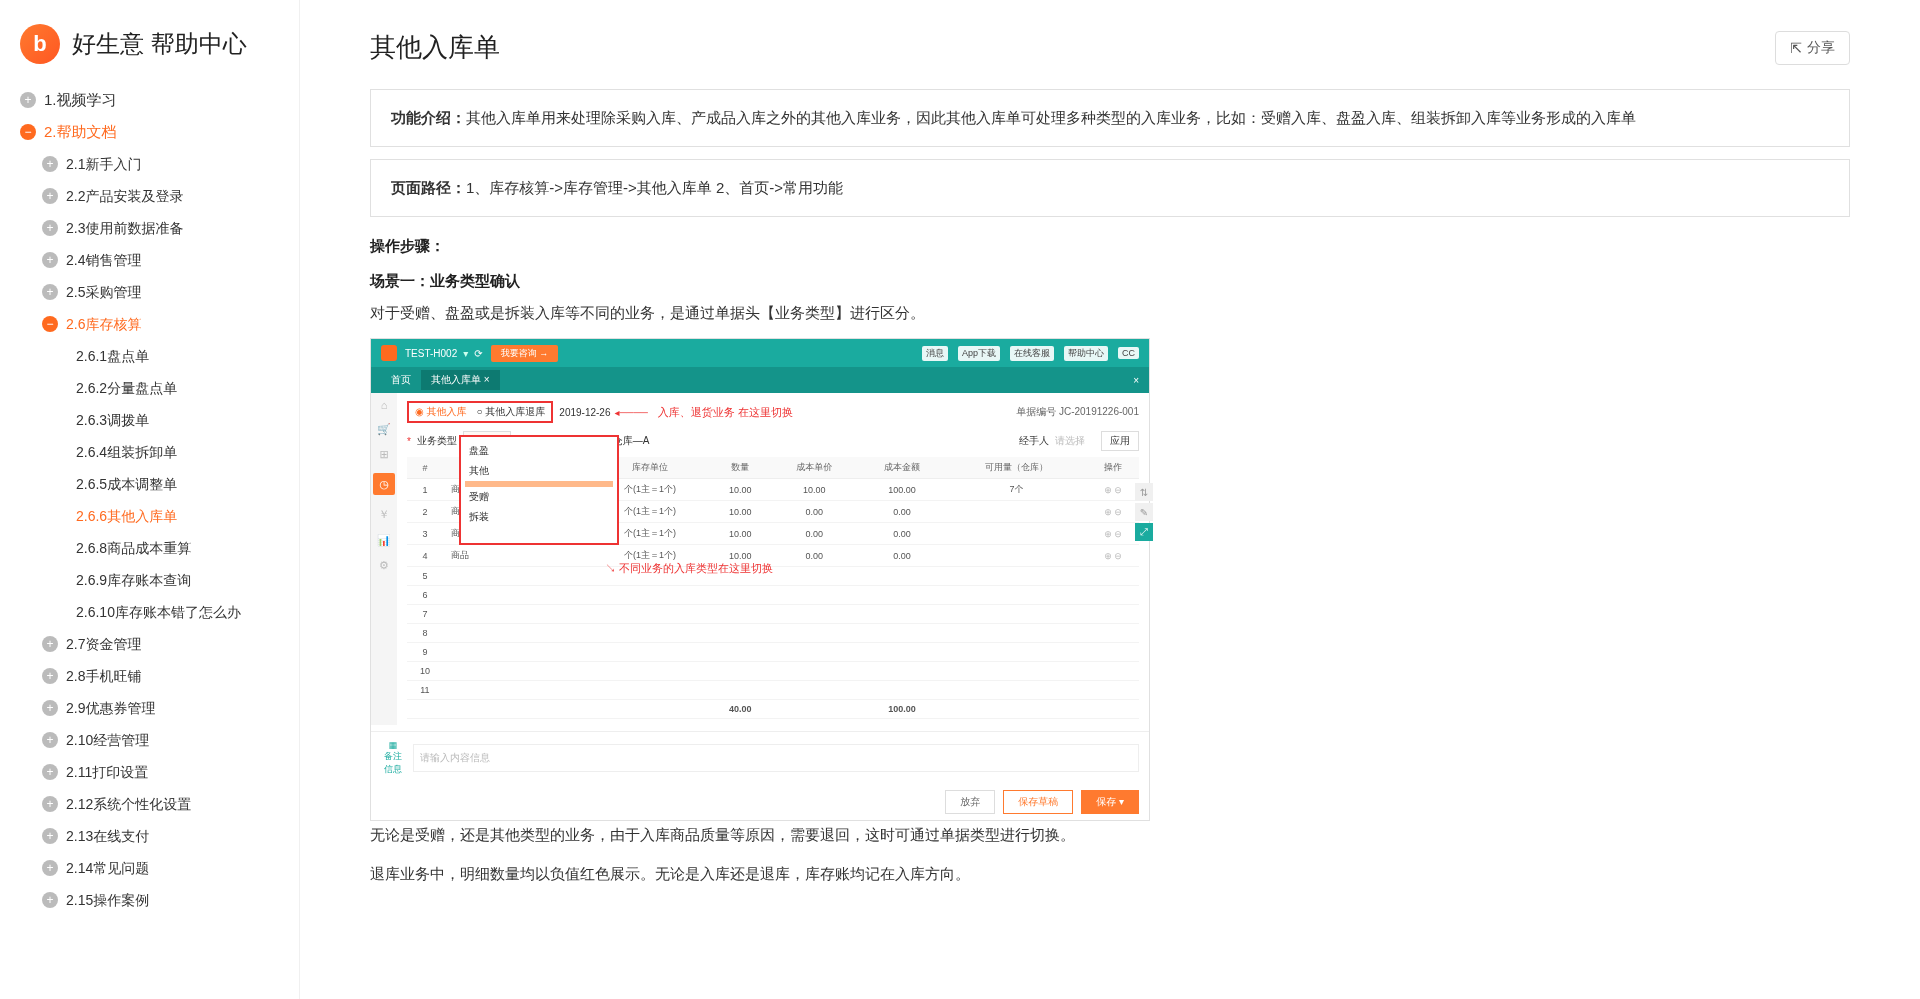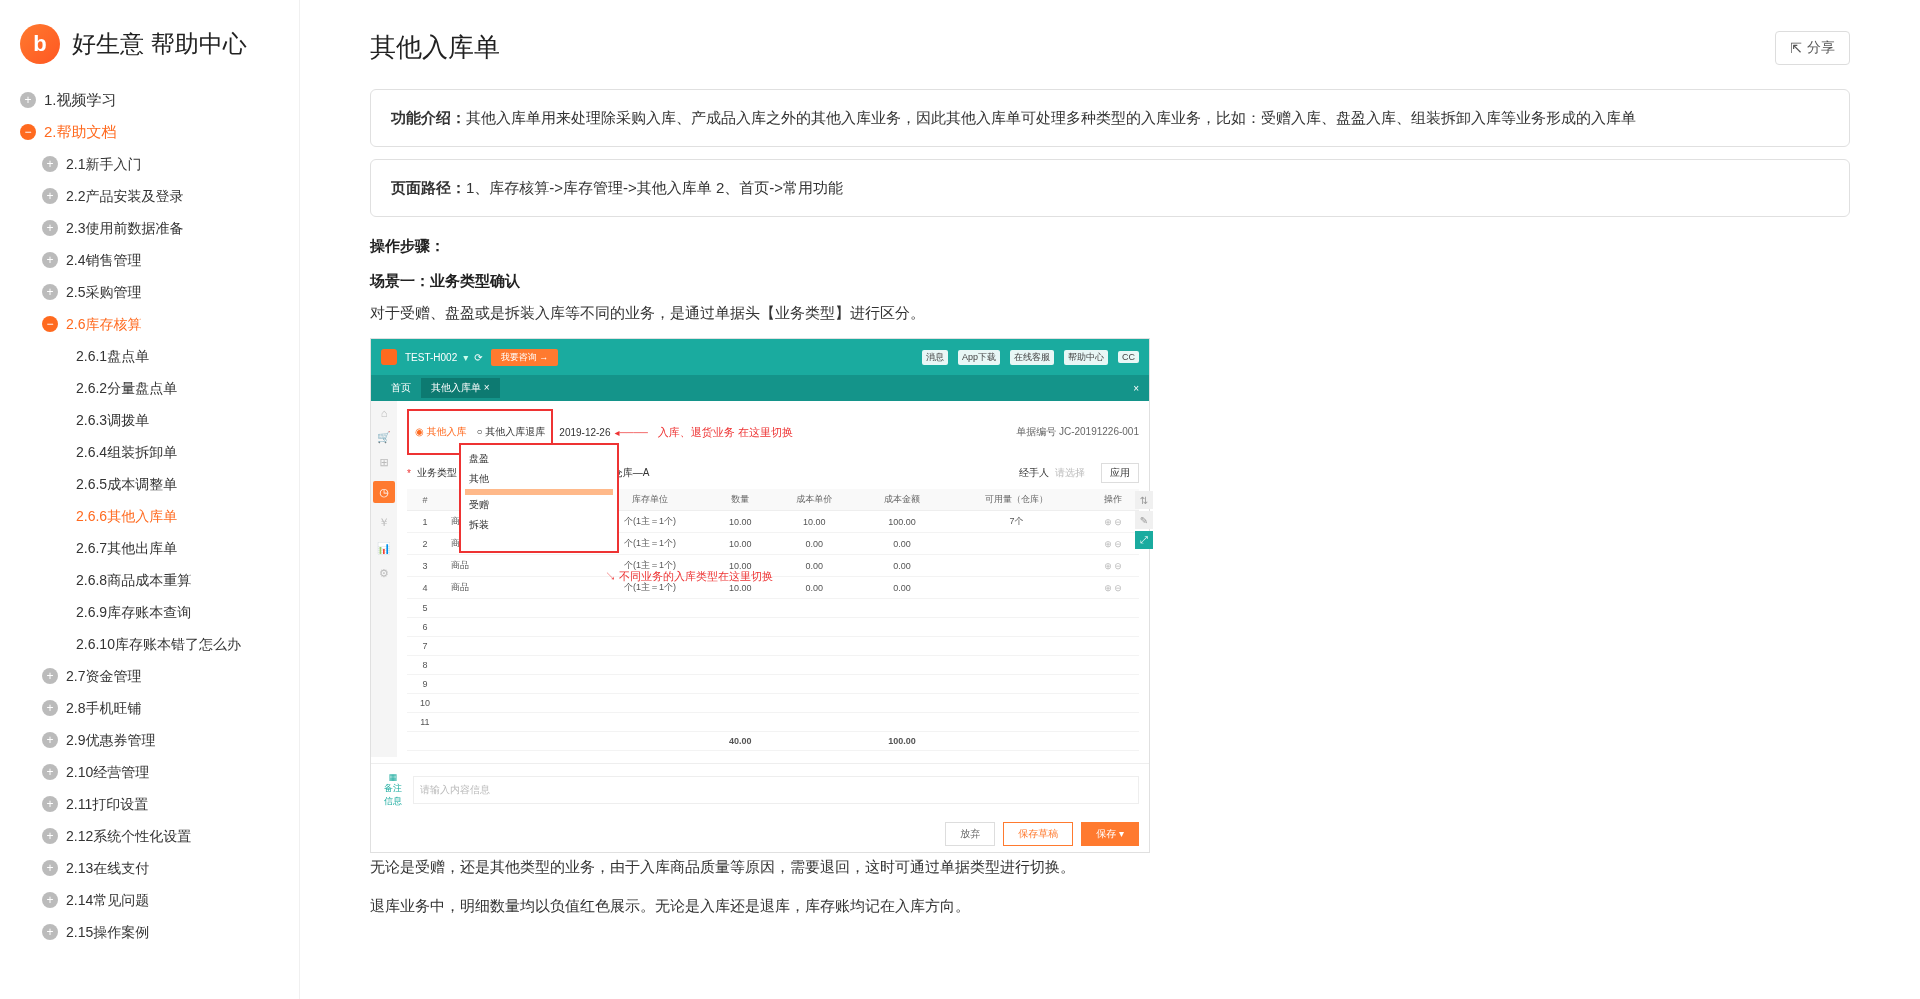--- a/index.html
+++ b/index.html
@@ -18,40 +18,40 @@
 .icon-plus { background: #bbb; }
 .icon-minus { background: #ff6a1f; }
 .tree .lvl1 { padding-left: 0; font-size: 15px; }
 .tree .lvl2 { padding-left: 22px; }
 .tree .lvl3 { padding-left: 56px; }
 .tree .active { color: #ff6a1f; }
 .main { flex: 1; padding: 30px 70px; background: #fff; }
 .page-head { display: flex; justify-content: space-between; align-items: center; margin-bottom: 24px; }
 .page-title { font-size: 26px; font-weight: 500; color: #222; }
 .share-btn { border: 1px solid #ddd; padding: 7px 14px; border-radius: 4px; font-size: 14px; color: #555; cursor: pointer; display: inline-flex; align-items: center; gap: 5px; }
-.info-box { border: 1px solid #e0e0e0; padding: 16px 20px; margin-bottom: 12px; border-radius: 6px; font-size: 15px; color: #333; line-height: 1.6; }
+.info-box { border: 1px solid #e0e0e0; padding: 16px 20px; margin-bottom: 12px; border-radius: 0; font-size: 15px; color: #333; line-height: 1.6; }
 .info-box strong { font-weight: 600; }
 .section { margin-top: 20px; }
 .step-title { font-size: 15px; font-weight: 600; color: #222; margin: 16px 0 8px; }
 .step-text { font-size: 15px; color: #333; margin-bottom: 12px; line-height: 1.8; }
 .screenshot { border: 1px solid #e0e0e0; width: 780px; max-width: 100%; background: #fff; }
-.ss-top { background: #1aab9f; height: 36px; display: flex; align-items: center; padding: 0 10px; font-size: 10px; color: #fff; }
+.ss-top { background: #1aab9f; height: 28px; display: flex; align-items: center; padding: 0 10px; font-size: 10px; color: #fff; }
 .ss-top .logo-s { width: 16px; height: 16px; background: #ff6a1f; border-radius: 3px; margin-right: 8px; }
 .ss-top .orange-btn { background: #ff7a2f; padding: 2px 10px; border-radius: 2px; font-size: 9px; }
 .ss-top .spacer { flex: 1; }
 .ss-top .r-item { margin-left: 10px; font-size: 9px; color: #444; background: rgba(255,255,255,0.9); padding: 1px 4px; border-radius: 2px; }
 .ss-tabs { background: #14948a; height: 26px; display: flex; align-items: center; padding: 0 10px; font-size: 10px; color: #fff; }
 .ss-tabs .t { padding: 3px 10px; }
 .ss-tabs .t.active { background: #0d7a71; }
 .ss-body { display: flex; }
 .ss-left { width: 26px; background: #f5f5f5; display: flex; flex-direction: column; align-items: center; padding-top: 6px; gap: 12px; font-size: 11px; color: #bbb; }
 .ss-left .li-active { background: #ff7a2f; color: #fff; width: 22px; height: 22px; display: flex; align-items: center; justify-content: center; border-radius: 2px; }
 .ss-content { flex: 1; padding: 6px 10px; position: relative; }
 .ss-row { display: flex; align-items: center; font-size: 10px; padding: 2px 0; }
-.red-box { border: 2px solid #e33; padding: 14px 6px; display: inline-flex; gap: 10px; align-items: center; }
+.red-box { border: 2px solid #e33; padding: 2px 6px; display: inline-flex; gap: 10px; align-items: center; }
 .red-text { color: #e33; font-size: 11px; margin-left: 10px; }
 .ss-date { margin-left: 6px; font-size: 10px; }
 .ss-id { margin-left: auto; font-size: 10px; color: #666; }
 .ss-filter { margin-top: 6px; display: flex; align-items: center; font-size: 10px; gap: 6px; }
 .red-box2 { border: 2px solid #e33; width: 160px; height: 110px; position: absolute; left: 62px; top: 42px; padding: 4px; background: #fff; }
 .red-box2 .dd { font-size: 10px; padding: 3px 4px; }
 .red-box2 .dd.sel { background: #ffb98a; }
 .ss-table { margin-top: 6px; width: 100%; border-collapse: collapse; font-size: 9px; }
 .ss-table th { background: #f9f9f9; padding: 4px; color: #666; font-weight: normal; border-bottom: 1px solid #eee; }
 .ss-table td { padding: 4px; border-bottom: 1px solid #f3f3f3; text-align: center; color: #555; }
@@ -119,23 +119,20 @@
           <span>2.6.3调拨单</span>
         </li>
         <li class="lvl3">
           <span>2.6.4组装拆卸单</span>
         </li>
         <li class="lvl3">
           <span>2.6.5成本调整单</span>
         </li>
         <li class="lvl3 active">
           <span>2.6.6其他入库单</span>
-        </li>
-        <li class="lvl3">
-          <span>2.6.7其他出库单</span>
         </li>
         <li class="lvl3">
           <span>2.6.8商品成本重算</span>
         </li>
         <li class="lvl3">
           <span>2.6.9库存账本查询</span>
         </li>
         <li class="lvl3">
           <span>2.6.10库存账本错了怎么办</span>
         </li>

